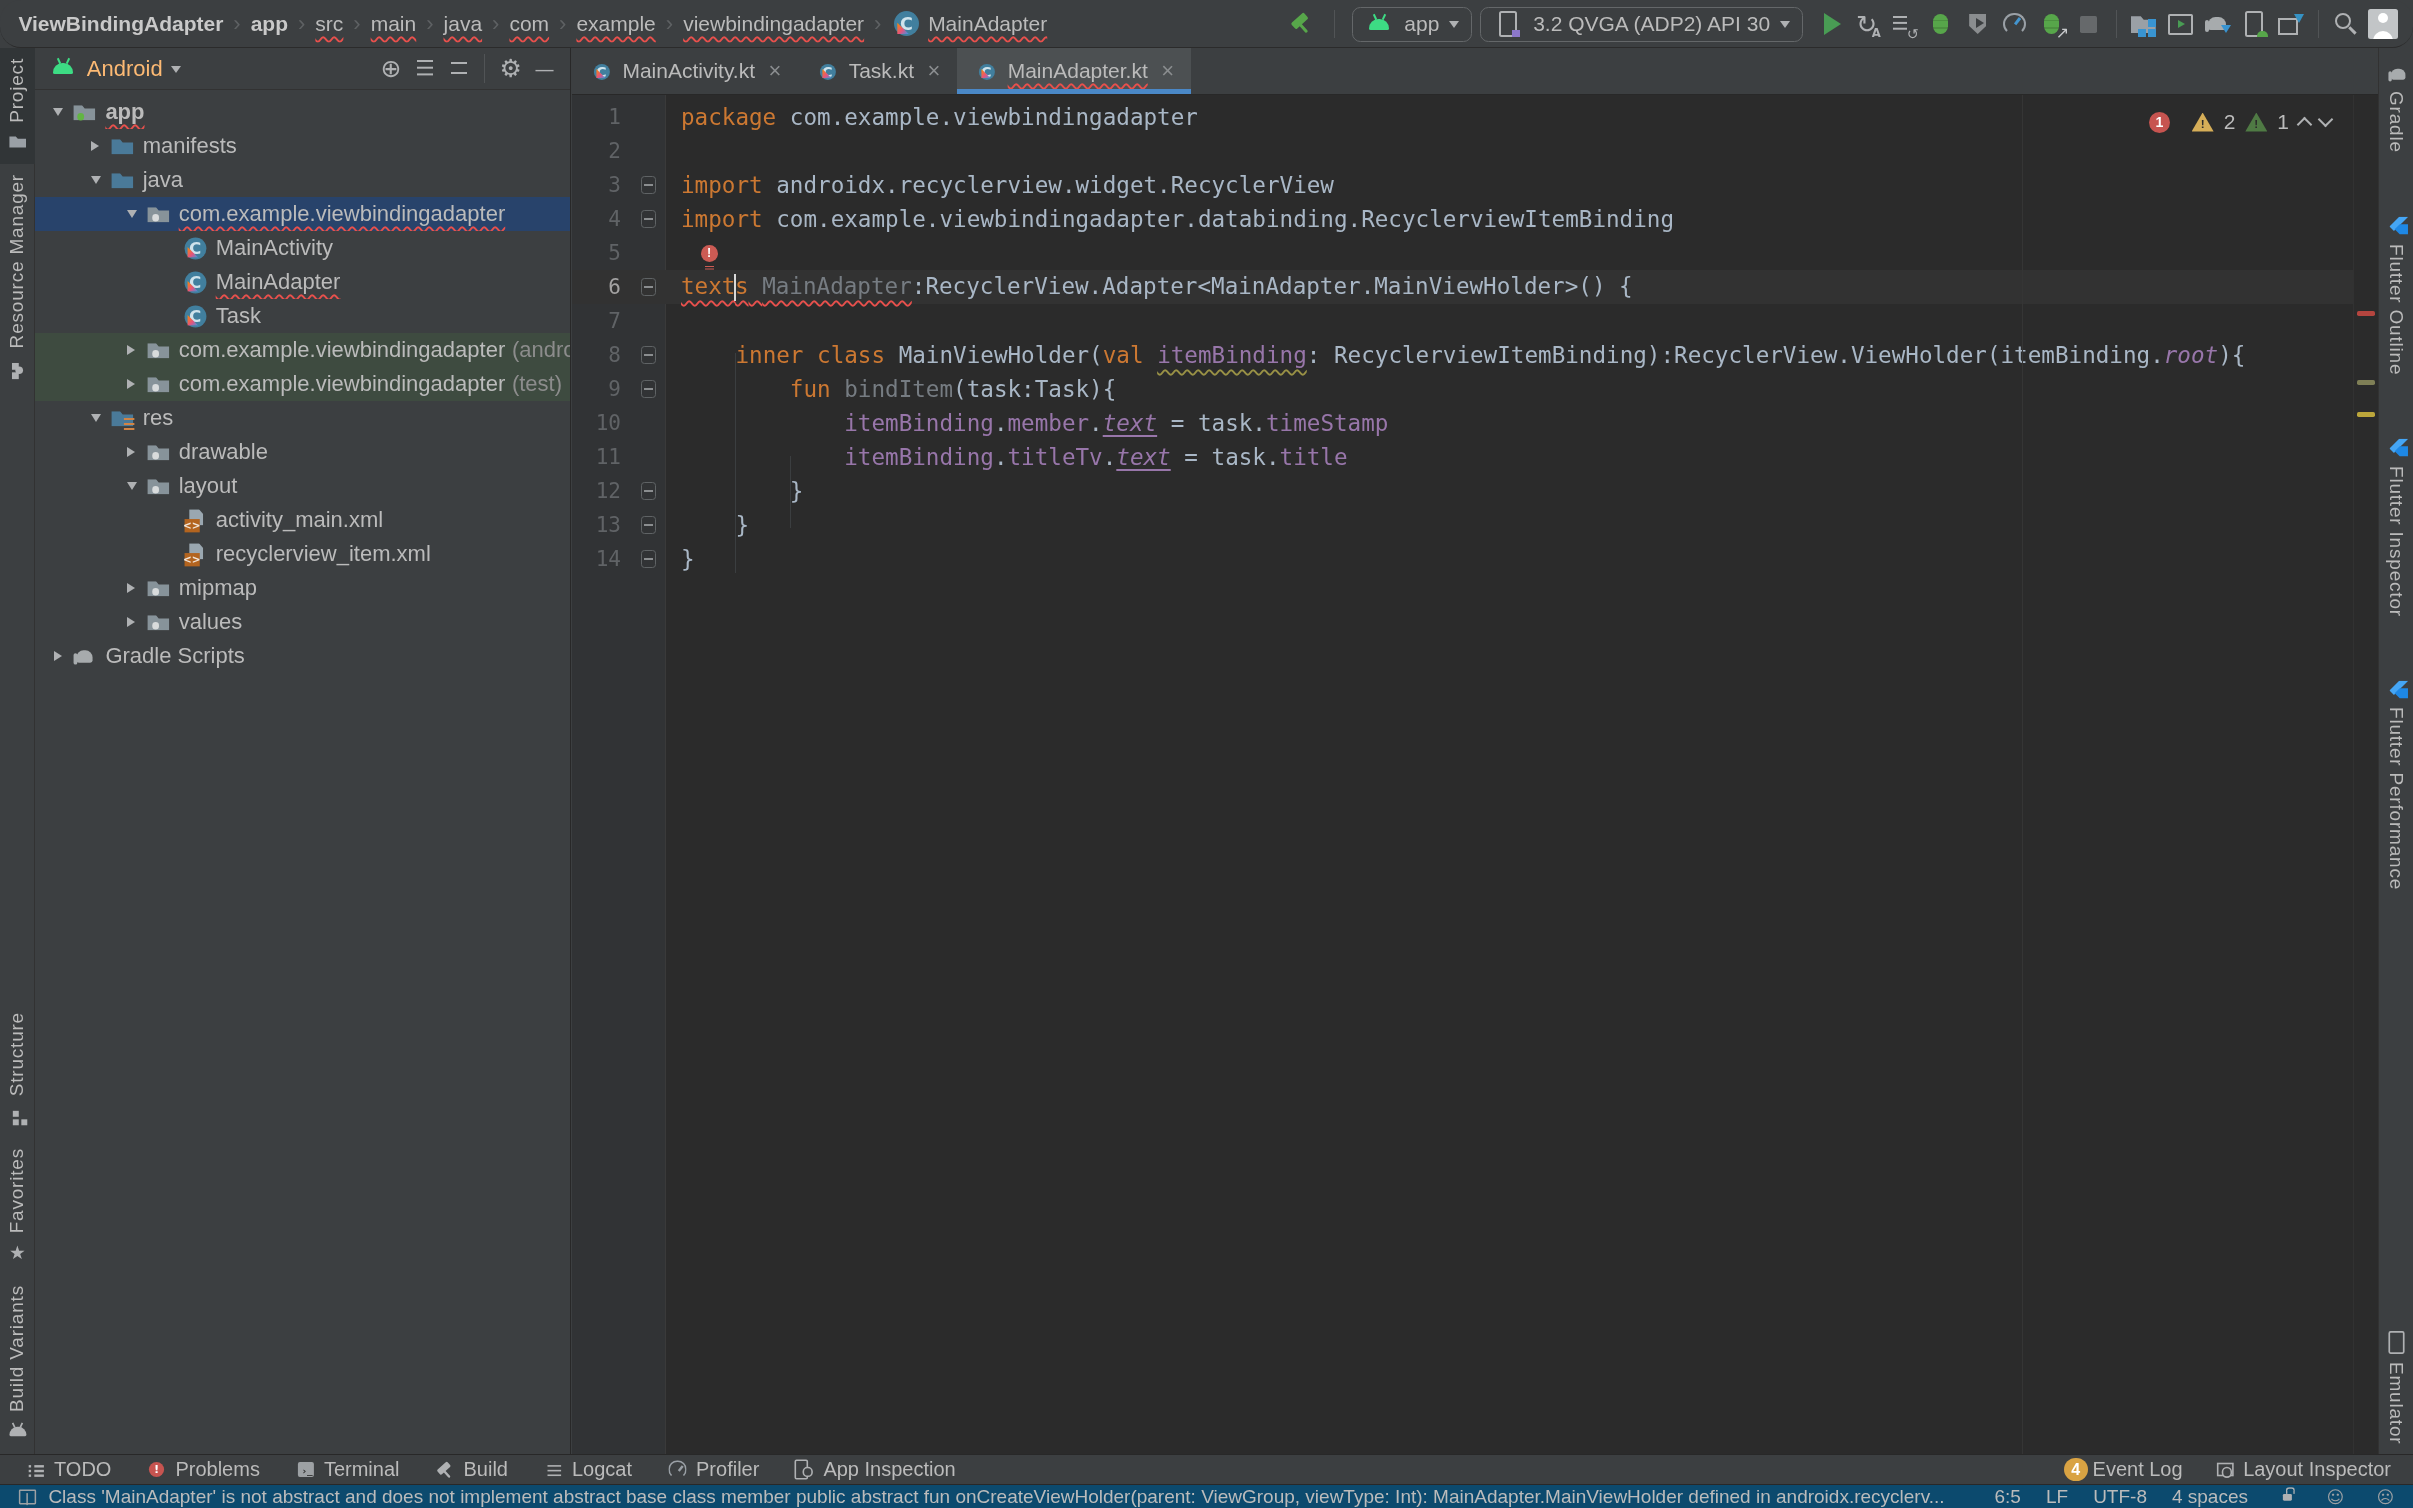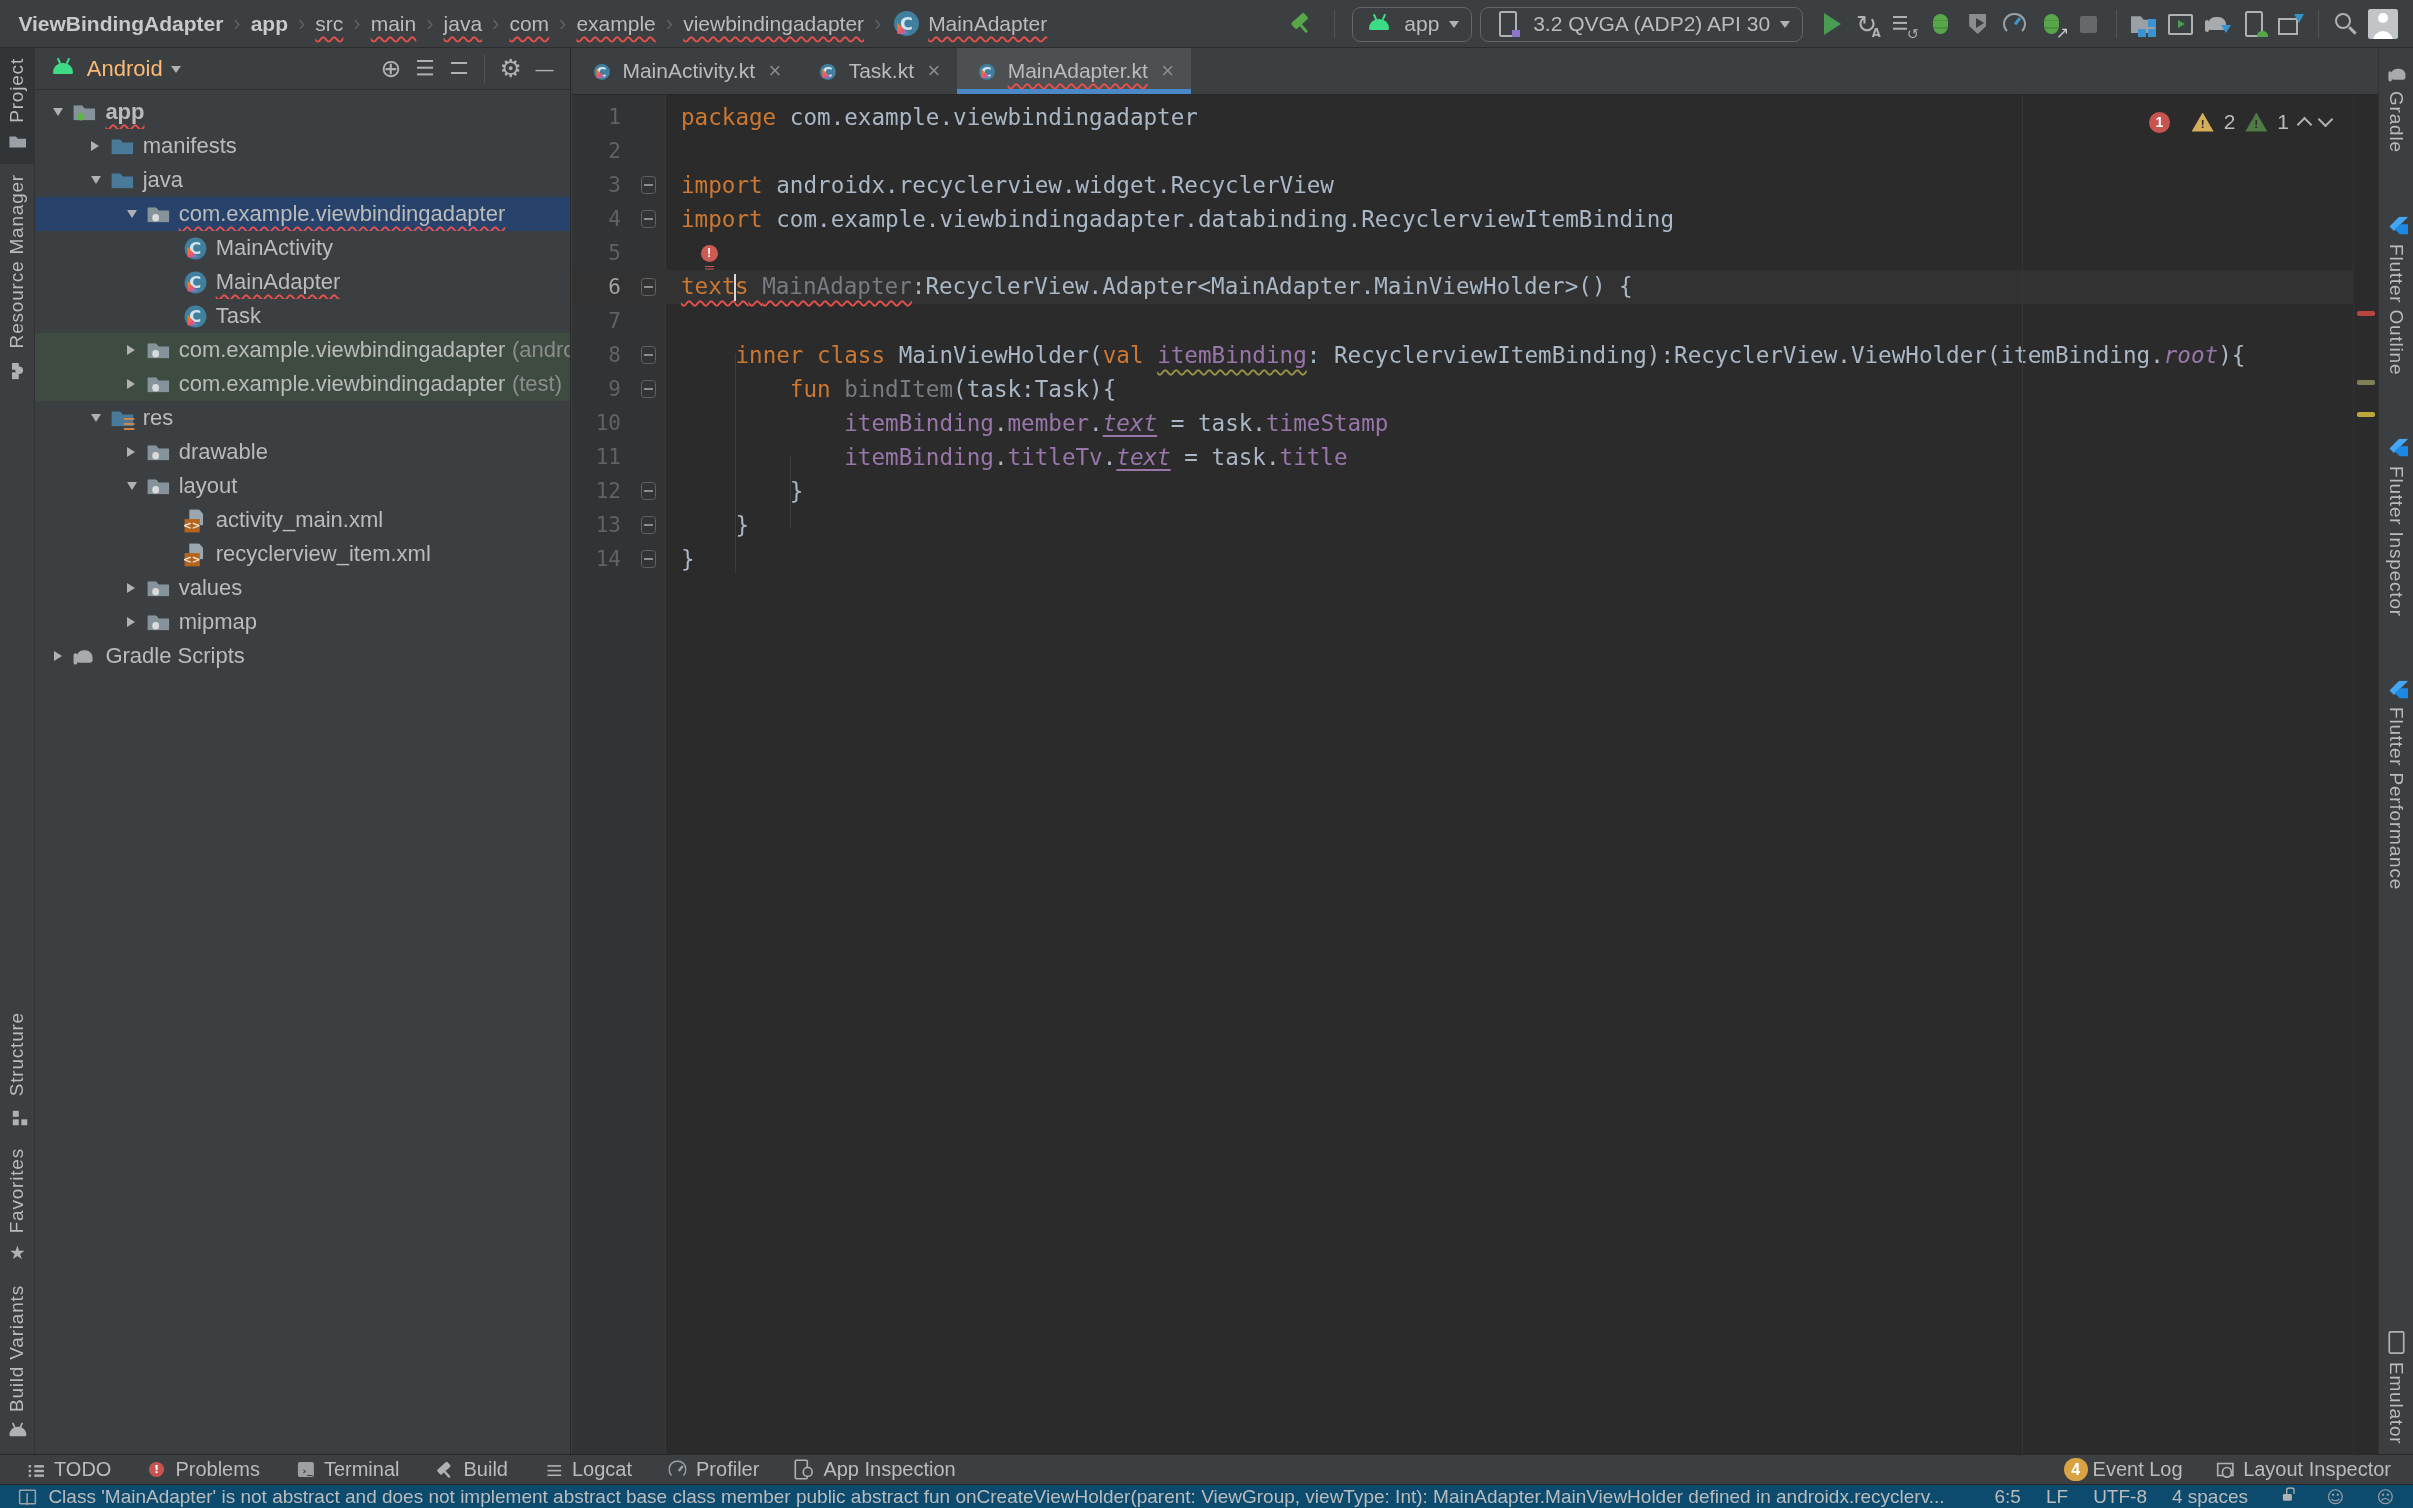--- a/index.html
+++ b/index.html
@@ -1,21 +1,21 @@
 <!DOCTYPE html>
 <html style="font-size:13.4px"><head>
 <meta charset="utf-8">
 <style>
   *{margin:0;padding:0;box-sizing:border-box;}
   html,body{width:2413px;height:1508px;overflow:hidden;background:#3C3F41;
     font-family:"Liberation Sans",sans-serif;color:#BBBBBB;}
 
   
   .toolbar{position:absolute;left:0;top:0;width:2413px;height:48px;background:#3C3F41;
-    border-bottom:1.7px solid #2B2B2B;display:flex;align-items:center;}
+    border-bottom:1.7px solid #2B2B2B;display:flex;align-items:center;border-radius:21px;}
   .breadcrumbs{display:flex;align-items:center;padding-left:18.4px;font-size:21px;white-space:nowrap;}
   .crumb{color:#BBBBBB;display:inline-flex;align-items:center;gap:6.7px;}
   .crumb.bold{font-weight:bold;color:#C9C9C9;}
   .crumb-sep{color:#5E6163;margin:0 10px;font-size:22px;}
   .toolbar-right{position:absolute;right:11.7px;top:0;height:48px;display:flex;align-items:center;gap:8.4px;}
   .vsep{width:0.8px;height:28.5px;background:#515456;margin:0 8.4px;}
   .tselect{display:flex;align-items:center;gap:10px;height:35px;border:0.8px solid #646769;
     border-radius:8.4px;padding:0 11.7px;font-size:21px;color:#BBBBBB;cursor:default;}
   .dcaret{width:0;height:0;border:5.9px solid transparent;border-top:7.5px solid #AFB1B3;margin-top:6.7px;}
   .actions{display:flex;align-items:center;}
@@ -534,31 +534,31 @@
         <span class="tlabel">recyclerview_item.xml</span>
       </div>
       <div class="trow" style="padding-left: 85px;">
         <span class="tchev">
           <span class="cr"></span>
         </span>
         <span class="ic ic-package">
           <span class="fsh"></span>
           <span class="fdot"></span>
         </span>
+        <span class="tlabel">mipmap</span>
+      </div>
+      <div class="trow" style="padding-left: 85px;">
+        <span class="tchev">
+          <span class="cr"></span>
+        </span>
+        <span class="ic ic-package">
+          <span class="fsh"></span>
+          <span class="fdot"></span>
+        </span>
         <span class="tlabel">values</span>
-      </div>
-      <div class="trow" style="padding-left: 85px;">
-        <span class="tchev">
-          <span class="cr"></span>
-        </span>
-        <span class="ic ic-package">
-          <span class="fsh"></span>
-          <span class="fdot"></span>
-        </span>
-        <span class="tlabel">mipmap</span>
       </div>
       <div class="trow" style="padding-left: 11.7px;">
         <span class="tchev">
           <span class="cr"></span>
         </span>
         <span class="ic ic-elephant">
           <span class="ebody"></span>
           <span class="etrunk"></span>
         </span>
         <span class="tlabel">Gradle Scripts</span>

